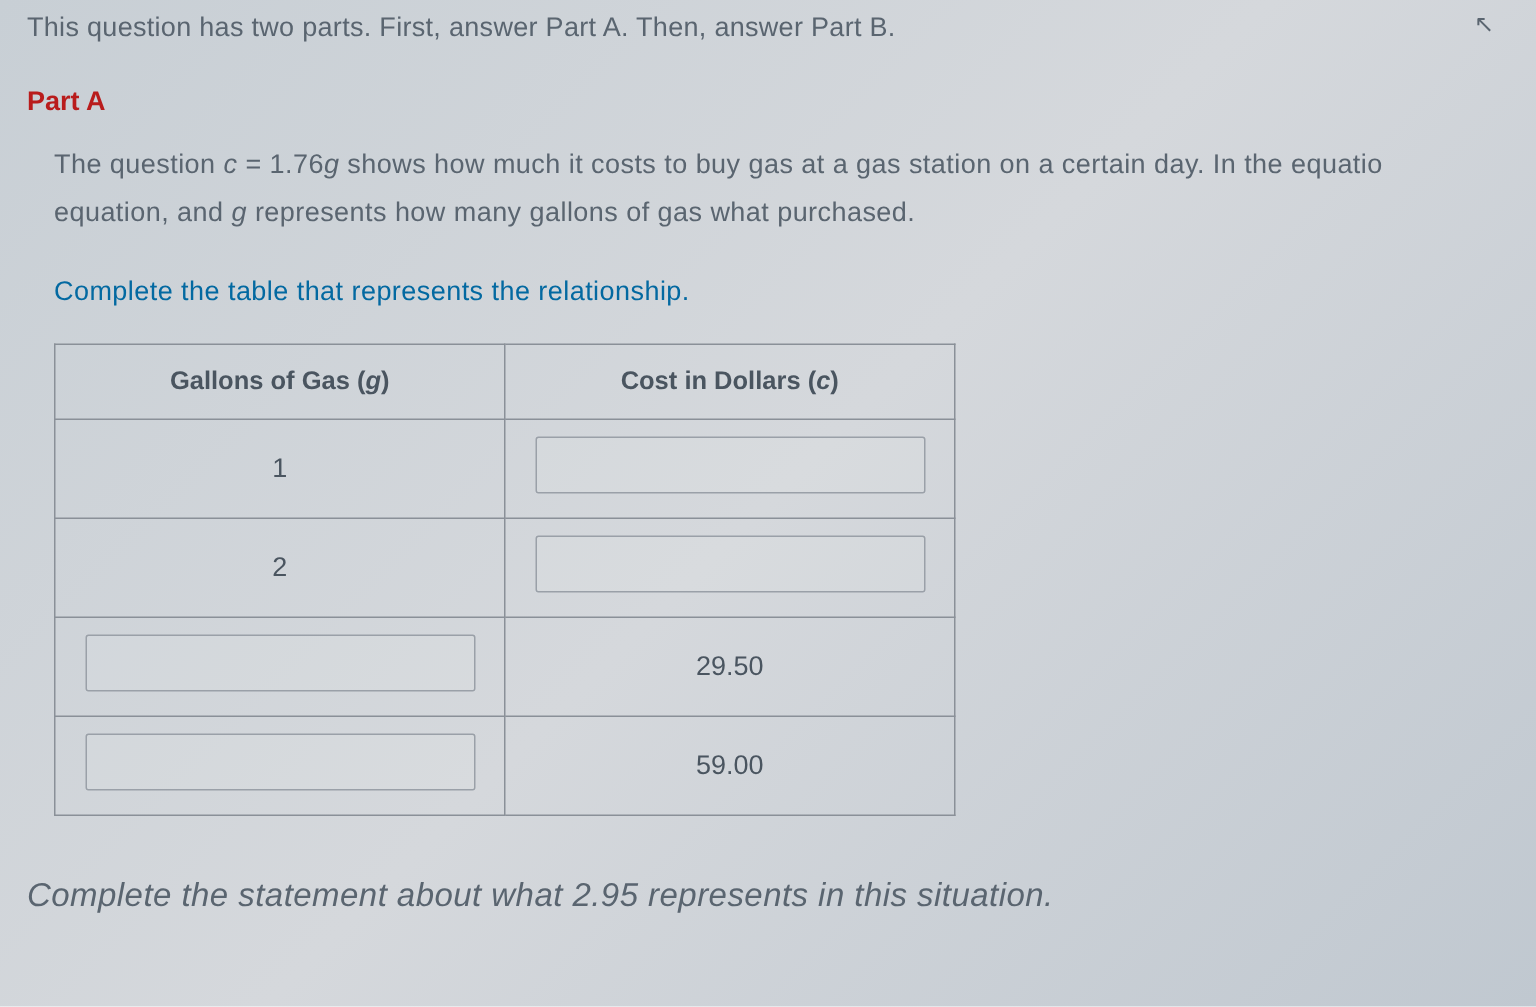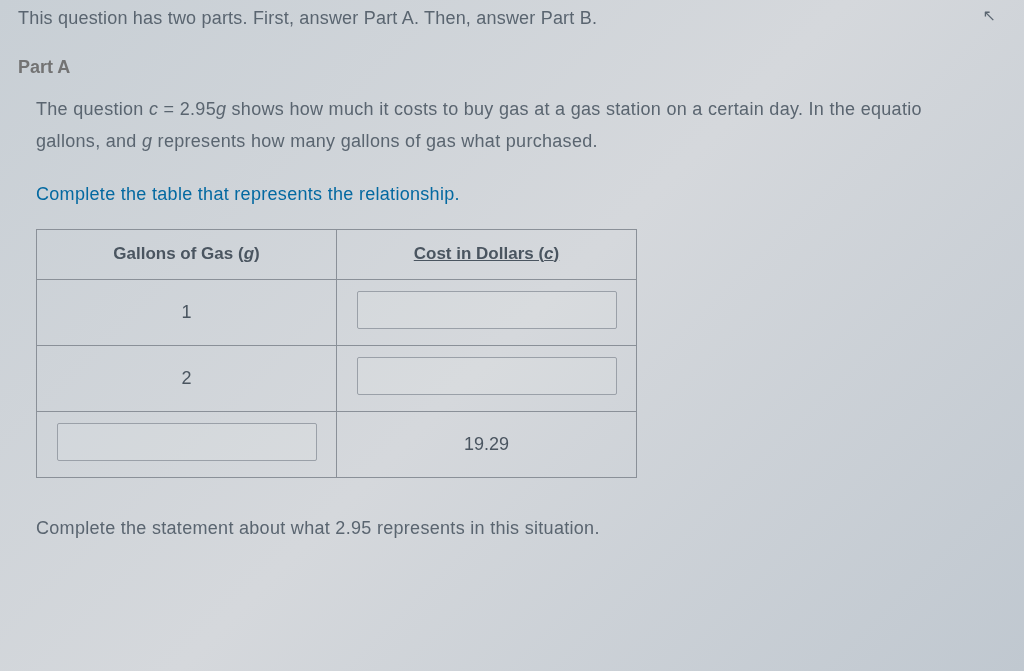--- a/index.html
+++ b/index.html
@@ -19,21 +19,21 @@
     }
     .intro-line {
       font-size: 18px;
       color: #5a6570;
       margin-bottom: 28px;
       letter-spacing: 0.2px;
     }
     .part-label {
       font-size: 18px;
       font-weight: bold;
-      color: #737373;
+      color: #b91c1c;
       margin-bottom: 18px;
     }
     .body-text {
       font-size: 18px;
       color: #5a6570;
       line-height: 1.55;
       margin-left: 18px;
       margin-bottom: 4px;
       letter-spacing: 0.3px;
     }
@@ -73,59 +73,58 @@
       color: #4a5560;
     }
     .tbl td {
       height: 66px;
     }
     .col-g {
       width: 300px;
     }
     .col-c {
       width: 300px;
-      text-decoration: underline;
     }
     .cell-static {
       font-size: 18px;
       color: #4a5560;
     }
     .input-box {
       display: inline-block;
       width: 260px;
       height: 38px;
       border: 1px solid #9aa0a8;
       background: rgba(255,255,255,0.08);
       border-radius: 2px;
     }
     .bottom-line {
-      font-size: 18px;
+      font-size: 22px;
       color: #5a6570;
-      margin-left: 18px;
       letter-spacing: 0.3px;
+      font-style: italic;
     }
     .cursor-artifact {
       position: absolute;
       right: 28px;
       top: 6px;
       font-size: 16px;
       color: #5a6570;
     }
   </style>
 </head>
 <body>
 
 <div class="intro-line">This question has two parts. First, answer Part A. Then, answer Part B.</div>
 <div class="part-label">Part A</div>
 
 <div class="body-text">
-  <span>The question </span><span class="italic">c</span><span> = 2.95</span><span class="italic">g</span><span> shows how much it costs to buy gas at a gas station on a certain day. In the equatio</span>
+  <span>The question </span><span class="italic">c</span><span> = 1.76</span><span class="italic">g</span><span> shows how much it costs to buy gas at a gas station on a certain day. In the equatio</span>
 </div>
 <div class="body-text2">
-  <span>gallons, and </span><span class="italic">g</span><span> represents how many gallons of gas what purchased.</span>
+  <span>equation, and </span><span class="italic">g</span><span> represents how many gallons of gas what purchased.</span>
 </div>
 
 <div class="complete-line">Complete the table that represents the relationship.</div>
 
 <table class="tbl">
   <tbody>
       <tr>
     <th class="col-g">
       <span>Gallons of Gas (</span><span class="italic">g</span><span>)</span>
     </th>
@@ -142,20 +141,26 @@
   <tr>
     <td class="cell-static">2</td>
     <td>
       <span class="input-box"></span>
     </td>
   </tr>
   <tr>
     <td>
       <span class="input-box"></span>
     </td>
-    <td class="cell-static">19.29</td>
+    <td class="cell-static">29.50</td>
+  </tr>
+  <tr>
+    <td>
+      <span class="input-box"></span>
+    </td>
+    <td class="cell-static">59.00</td>
   </tr>
 </tbody>
   </table>
 
 <div class="bottom-line">Complete the statement about what 2.95 represents in this situation.</div>
 
 <div class="cursor-artifact">↖</div>
 
 </body></html>

